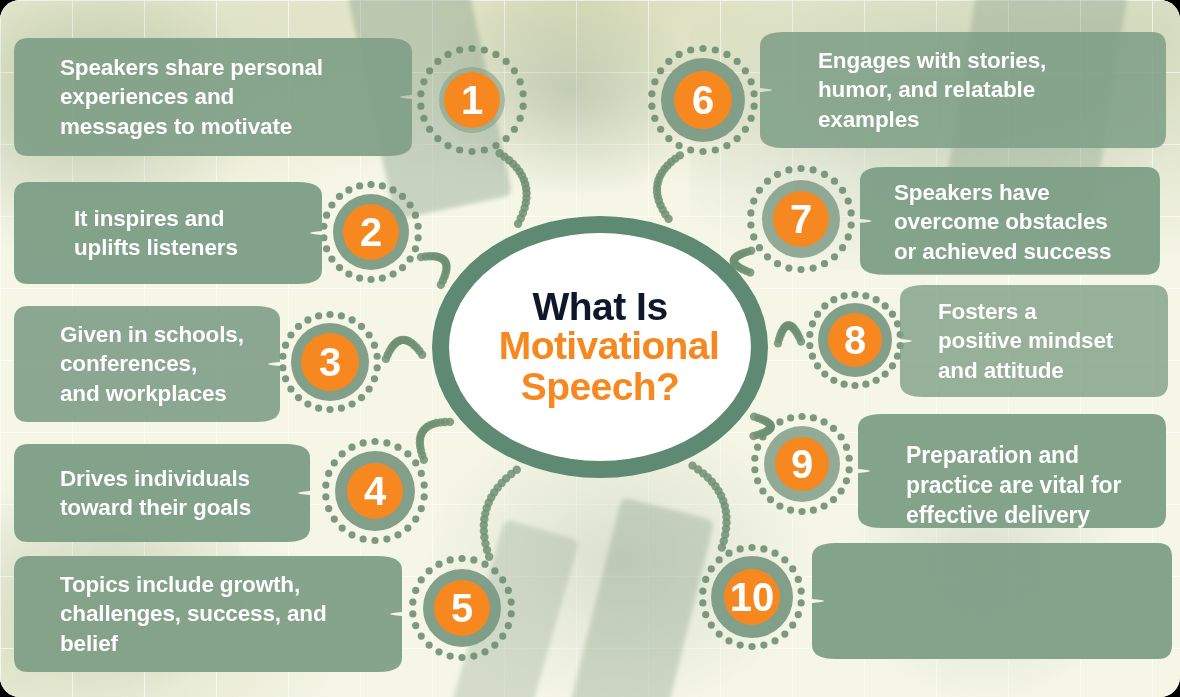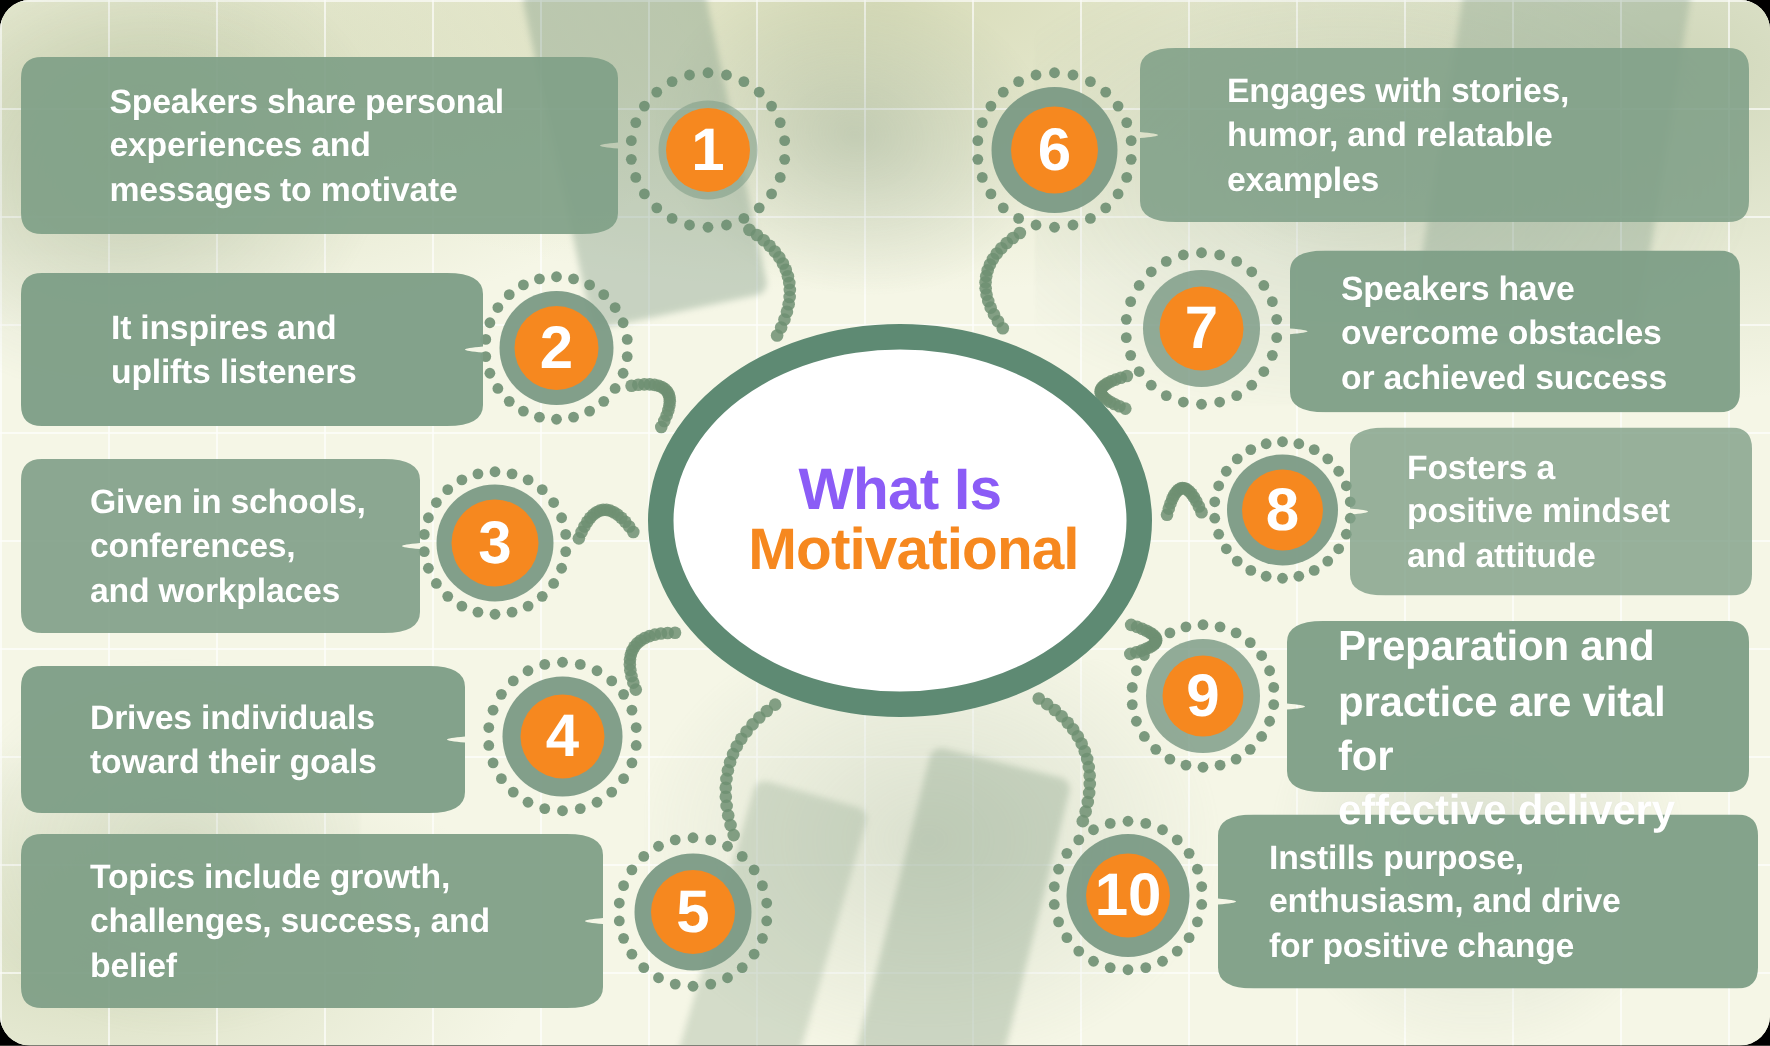--- a/index.html
+++ b/index.html
@@ -58,21 +58,21 @@
 
   
   .center-oval{
     position:absolute;left:432px;top:216px;width:336px;height:262px;
     border-radius:50%;background:#ffffff;
     border:17px solid #5e8a73;
     box-sizing:border-box;
     display:flex;flex-direction:column;align-items:center;justify-content:center;
     text-align:center;
   }
-  .center-l1{color:#8b5cf6;font-size:39px;font-weight:bold;line-height:1.02;letter-spacing:-.5px;}
+  .center-l1{color:#0f172a;font-size:39px;font-weight:bold;line-height:1.02;letter-spacing:-.5px;}
   .center-l2{color:#f6881f;font-size:39px;font-weight:bold;line-height:1.04;letter-spacing:-.6px;margin-left:18px;}
   .center-l3{color:#f6881f;font-size:39px;font-weight:bold;line-height:1.04;letter-spacing:-.6px;}
 
   
   .label{
     position:absolute;box-sizing:border-box;
     display:flex;align-items:center;
     color:#ffffff;font-size:22.5px;font-weight:bold;line-height:1.30;
     letter-spacing:-.15px;
     text-shadow:0 0 1px rgba(0,0,0,.06);
@@ -282,24 +282,25 @@
       <circle cx="726.53" cy="522.69" r="4.2" fill="#6e8f72" fill-opacity=".85"></circle>
       <circle cx="726.11" cy="528.61" r="4.2" fill="#6e8f72" fill-opacity=".85"></circle>
       <circle cx="725.20" cy="534.71" r="4.2" fill="#6e8f72" fill-opacity=".85"></circle>
       <circle cx="723.78" cy="540.98" r="4.2" fill="#6e8f72" fill-opacity=".85"></circle>
       <circle cx="721.87" cy="547.44" r="4.2" fill="#6e8f72" fill-opacity=".85"></circle>
     </svg>
 
   <div class="center-oval">
     <div class="center-l1">What Is</div>
     <div class="center-l2">Motivational</div>
+    <div class="center-l3">Speech?</div>
   </div>
 
   <div id="nodes">
-      <div class="label" style="left: 14px; top: 38px; width: 398px; height: 118px; font-size: 22.5px; padding-left: 59px; padding-right: 44px;">
+      <div class="label" style="left: 14px; top: 38px; width: 398px; height: 118px; font-size: 22.5px; padding-left: 46px; padding-right: 44px;">
         <svg class="shape" viewBox="0 0 398 118" preserveAspectRatio="none">
           <path d="M 14,0 L 374,0 Q 398,0 398,14
             L 398,57 Q 374,59 398,61
             L 398,104 Q 398,118 374,118
             L 14,118 Q 0,118 0,104 L 0,14 Q 0,0 14,0 Z" fill="#7f9f87" fill-opacity="0.92"></path>
         </svg>
         <span class="txt">Speakers share personal
 experiences and
 messages to motivate</span>
       </div>
@@ -627,21 +628,21 @@
           <circle cx="4.83" cy="44.52" r="3.6" fill="#6e8f72" fill-opacity=".9"></circle>
           <circle cx="7.46" cy="33.87" r="3.6" fill="#6e8f72" fill-opacity=".9"></circle>
           <circle cx="12.55" cy="24.15" r="3.6" fill="#6e8f72" fill-opacity=".9"></circle>
           <circle cx="19.83" cy="15.94" r="3.6" fill="#6e8f72" fill-opacity=".9"></circle>
           <circle cx="28.86" cy="9.71" r="3.6" fill="#6e8f72" fill-opacity=".9"></circle>
           <circle cx="39.11" cy="5.82" r="3.6" fill="#6e8f72" fill-opacity=".9"></circle>
         </svg>
         <div class="disc" style="width: 74px; height: 74px; background: rgb(123, 154, 133); opacity: 0.95;"></div>
         <div class="num" style="width: 54px; height: 54px; font-size: 40px;">8</div>
       </div>
-      <div class="label" style="left: 858px; top: 414px; width: 308px; height: 144px; font-size: 28px; padding-left: 34px; padding-right: 18px;">
+      <div class="label" style="left: 858px; top: 414px; width: 308px; height: 144px; font-size: 23px; padding-left: 48px; padding-right: 18px;">
         <svg class="shape" viewBox="0 0 308 114" preserveAspectRatio="none">
           <path d="M 24,0 L 294,0 Q 308,0 308,14 L 308,100
           Q 308,114 294,114 L 24,114 Q 0,114 0,100
           L 0,59 Q 24,57 0,55
           L 0,14 Q 0,0 24,0 Z" fill="#7f9f87" fill-opacity="0.96"></path>
         </svg>
         <span class="txt">Preparation and
 practice are vital for
 effective delivery</span>
       </div>
@@ -677,23 +678,20 @@
         <div class="disc" style="width: 76px; height: 76px; background: rgb(123, 154, 133); opacity: 0.82;"></div>
         <div class="num" style="width: 54px; height: 54px; font-size: 40px;">9</div>
       </div>
       <div class="label" style="left: 812px; top: 543px; width: 360px; height: 116px; font-size: 22.5px; padding-left: 34px; padding-right: 18px;">
         <svg class="shape" viewBox="0 0 360 116" preserveAspectRatio="none">
           <path d="M 24,0 L 346,0 Q 360,0 360,14 L 360,102
           Q 360,116 346,116 L 24,116 Q 0,116 0,102
           L 0,60 Q 24,58 0,56
           L 0,14 Q 0,0 24,0 Z" fill="#7f9f87" fill-opacity="0.96"></path>
         </svg>
-        <span class="txt">Instills purpose,
-enthusiasm, and drive
-for positive change</span>
       </div>
       <div class="badge" style="--d: 108px; left: 698px; top: 543px;">
         <svg class="dotring" viewBox="0 0 108 108">
           <circle cx="54.00" cy="4.50" r="3.6" fill="#6e8f72" fill-opacity=".9"></circle>
           <circle cx="65.85" cy="5.94" r="3.6" fill="#6e8f72" fill-opacity=".9"></circle>
           <circle cx="77.00" cy="10.17" r="3.6" fill="#6e8f72" fill-opacity=".9"></circle>
           <circle cx="86.82" cy="16.95" r="3.6" fill="#6e8f72" fill-opacity=".9"></circle>
           <circle cx="94.74" cy="25.88" r="3.6" fill="#6e8f72" fill-opacity=".9"></circle>
           <circle cx="100.28" cy="36.45" r="3.6" fill="#6e8f72" fill-opacity=".9"></circle>
           <circle cx="103.14" cy="48.03" r="3.6" fill="#6e8f72" fill-opacity=".9"></circle>

